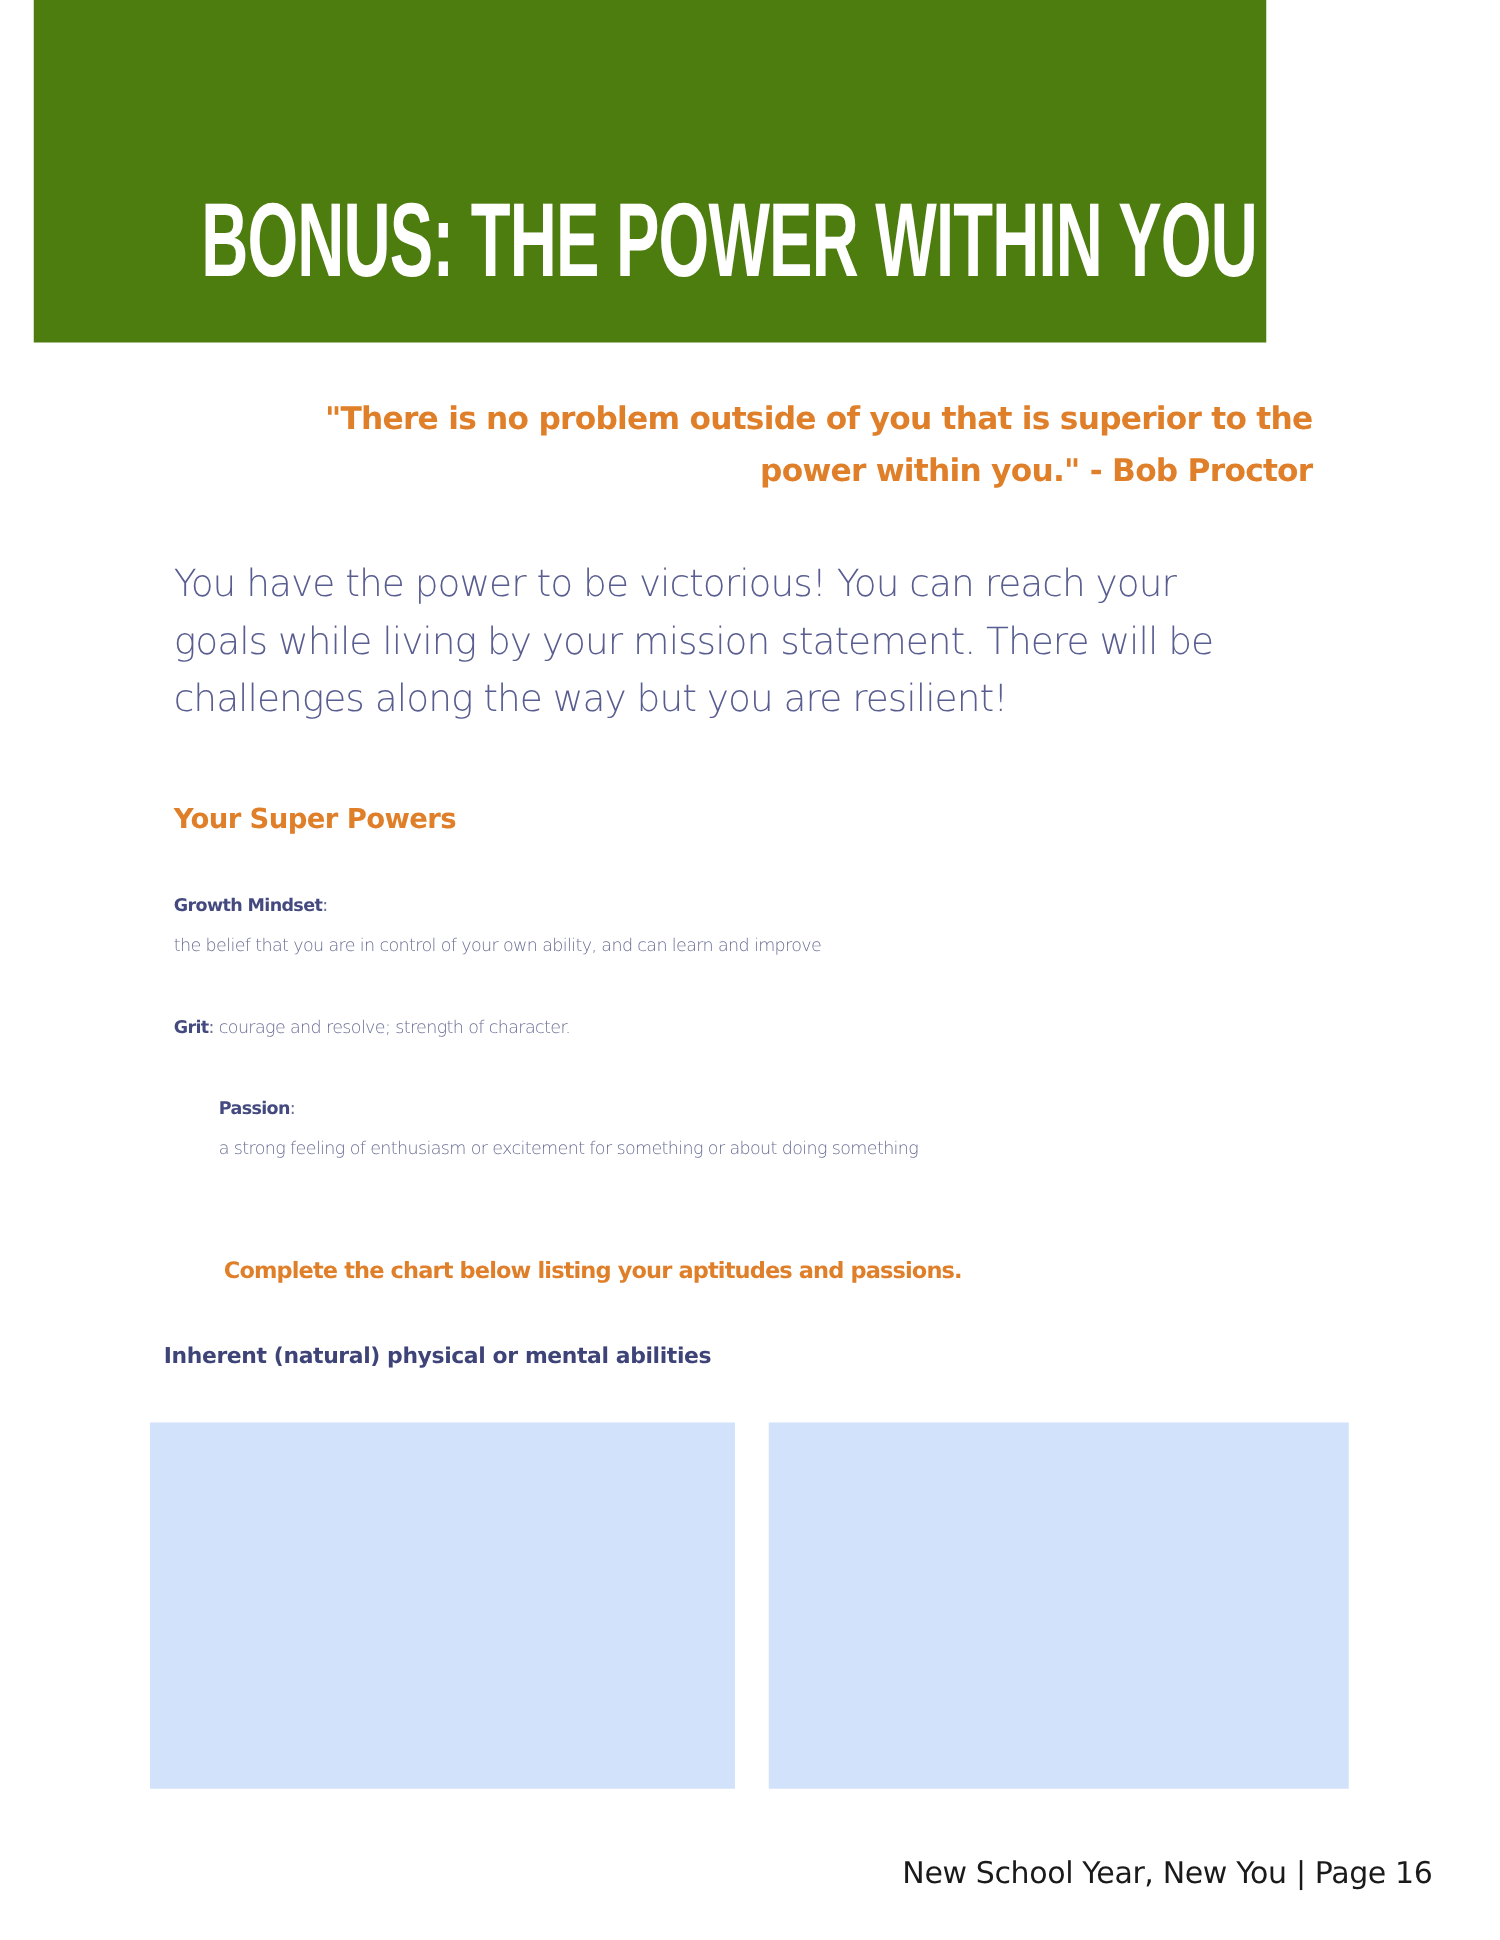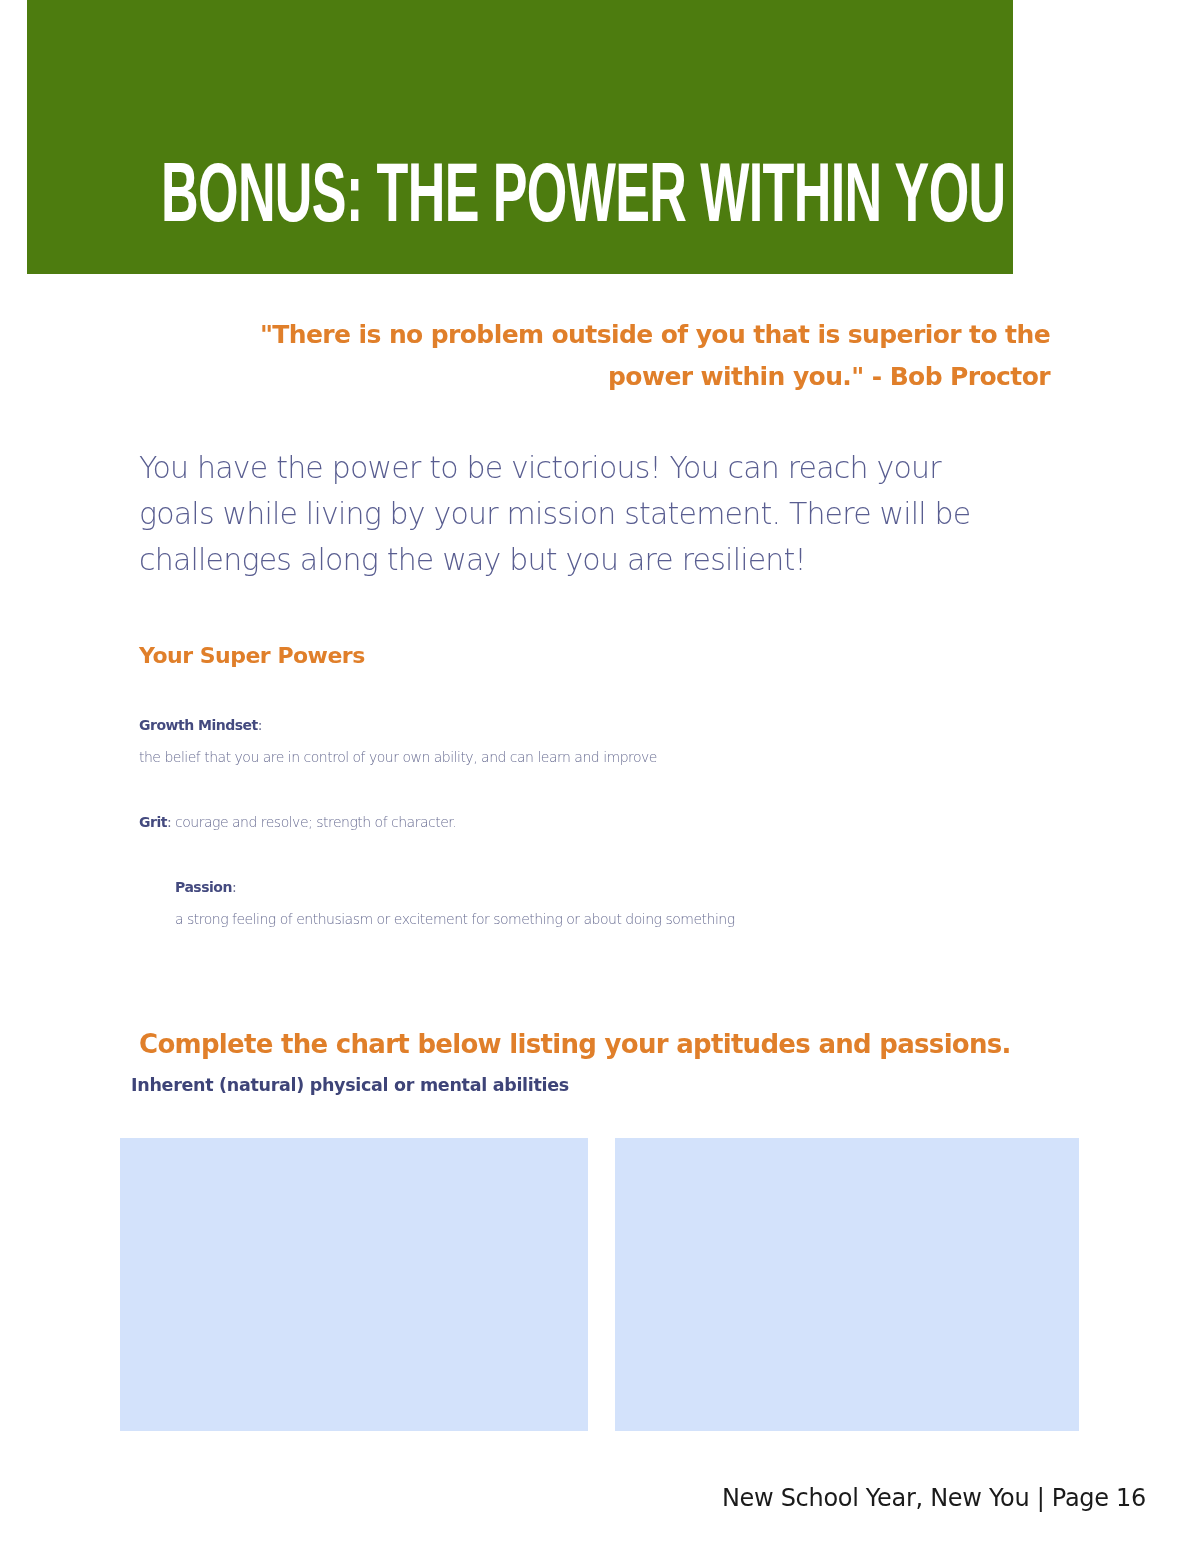--- a/index.html
+++ b/index.html
@@ -48,21 +48,21 @@
 
     .section-heading {
       position: absolute; left: 139px;
       color: #e07f2a;
       font-family: "DejaVu Sans", sans-serif;
       font-weight: bold;
       letter-spacing: -0.5px;
       white-space: nowrap;
     }
     .sh-powers { top: 638px; font-size: 22px; line-height: 36px; }
-    .sh-chart { top: 1026px; font-size: 26px; line-height: 36px; letter-spacing: -0.7px; }
+    .sh-chart { top: 999px; font-size: 18px; line-height: 36px; letter-spacing: -0.7px; margin-left: 40px; }
 
     .term {
       position: absolute; left: 139px; width: 940px;
       color: #6a6e93;
       font-family: "DejaVu Sans", sans-serif;
       font-size: 14px;
       line-height: 32px;
       letter-spacing: -0.5px;
     }
     .term .term-name { color: #444a7f; font-weight: bold; }

